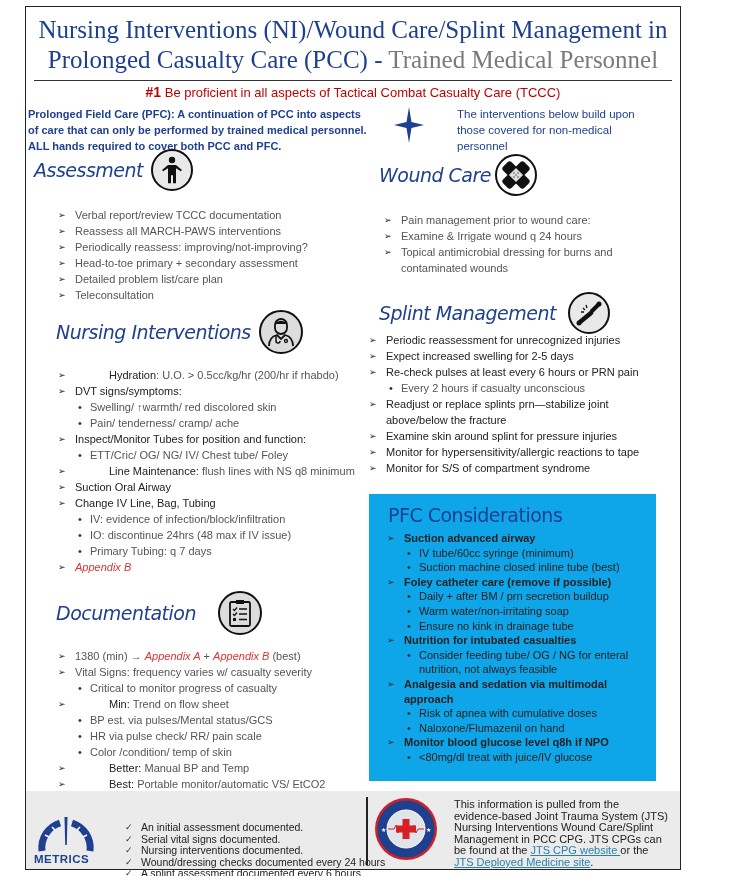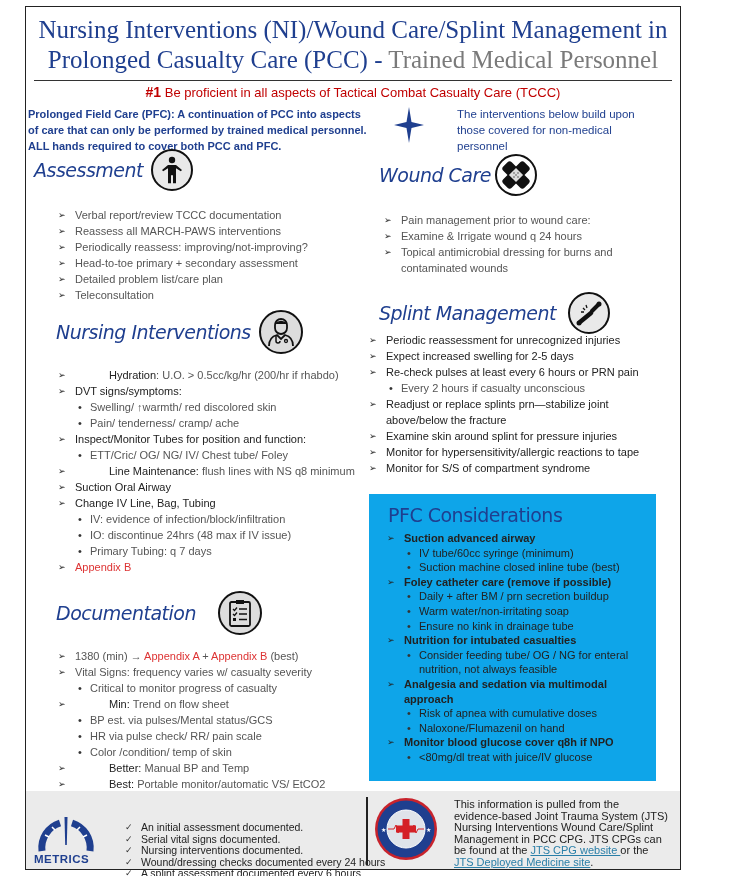--- a/index.html
+++ b/index.html
@@ -15,21 +15,21 @@
   .star { position:absolute; left:368px; top:100px; width:30px; height:36px; }
   .sec-head { position:absolute; display:flex; align-items:center; }
   .sec-head h2 { margin:0; font-weight:normal; font-size:19px; color:#1f3f8f; font-family:"DejaVu Sans", sans-serif; letter-spacing:-0.5px;font-style:italic; }
   .icon-circle { width:42px; height:42px; border-radius:50%; border:2px solid #111; box-sizing:border-box; background:#e9e9e9; margin-left:8px; display:flex; align-items:center; justify-content:center; }
   ul.lst { list-style:none; margin:0; padding:0; position:absolute; font-size:11px; line-height:16px; color:#555; }
   ul.lst li { position:relative; padding-left:17px; }
   ul.lst li.l1::before { content:"\27A2"; position:absolute; left:0; top:0; font-size:9px; color:#222; font-family:"DejaVu Sans", sans-serif; }
   ul.lst li.l2 { padding-left:32px; }
   ul.lst li.l2::before { content:"\2022"; position:absolute; left:20px; color:#333; }
   .dark { color:#222;padding-left:34px; }
-  .red { color:#d33; }
+  .red { color:#d33;font-style:italic; }
   .pfc { position:absolute; left:343px; top:487px; width:287px; height:287px; background:#0ea5e9; }
   .pfc h2 { position:absolute; left:19px; top:10px; margin:0; font-weight:normal; font-size:19px; color:#1f3f8f; font-family:"DejaVu Sans", sans-serif; letter-spacing:-0.5px; }
   .pfc ul.lst { left:18px; top:37px; width:265px; font-size:11px; line-height:14.6px; color:#222; }
   .pfc ul.lst li.l1 { font-weight:bold; }
   .footer { position:absolute; left:0; right:0; top:784px; bottom:0; background:#ebebeb; }
   .footer-div { position:absolute; left:340px; top:6px; width:2px; height:68px; background:#222; }
   .metrics-logo { position:absolute; left:10px; top:14px; width:60px; height:52px; }
   .metrics-text { position:absolute; left:8px; top:62px; font-size:11.5px; font-weight:bold; color:#1f3f8f; letter-spacing:0.5px; }
   ul.checks { list-style:none; margin:17px; padding:0; position:absolute; left:82px; top:14px; font-size:10.5px; line-height:11.5px; color:#222; }
   ul.checks li { position:relative; padding-left:16px; }
@@ -182,21 +182,21 @@
       <li class="l2">Suction machine closed inline tube (best)</li>
       <li class="l1">Foley catheter care (remove if possible)</li>
       <li class="l2">Daily + after BM / prn secretion buildup</li>
       <li class="l2">Warm water/non-irritating soap</li>
       <li class="l2">Ensure no kink in drainage tube</li>
       <li class="l1">Nutrition for intubated casualties</li>
       <li class="l2">Consider feeding tube/ OG / NG for enteral nutrition, not always feasible</li>
       <li class="l1">Analgesia and sedation via multimodal approach</li>
       <li class="l2">Risk of apnea with cumulative doses</li>
       <li class="l2">Naloxone/Flumazenil on hand</li>
-      <li class="l1">Monitor blood glucose cover q8h if NPO</li>
+      <li class="l1">Monitor blood glucose level q8h if NPO</li>
       <li class="l2">&lt;80mg/dl treat with juice/IV glucose</li>
     </ul>
   </div>
 
   <div class="footer">
     <svg class="metrics-logo" viewBox="0 0 60 52">
       <path d="M6 46 A26 26 0 0 1 24 18" fill="none" stroke="#1f3f8f" stroke-width="7"></path>
       <path d="M36 18 A26 26 0 0 1 54 46" fill="none" stroke="#1f3f8f" stroke-width="7"></path>
       <path d="M28.5 12 L31.5 12 L30.8 40 L29.2 40 Z" fill="#1f3f8f"></path>
       <path d="M9 30 l4 2 M16 22 l3 3 M41 25 l3 -3 M47 32 l4 -2" stroke="#fff" stroke-width="1.5"></path>

